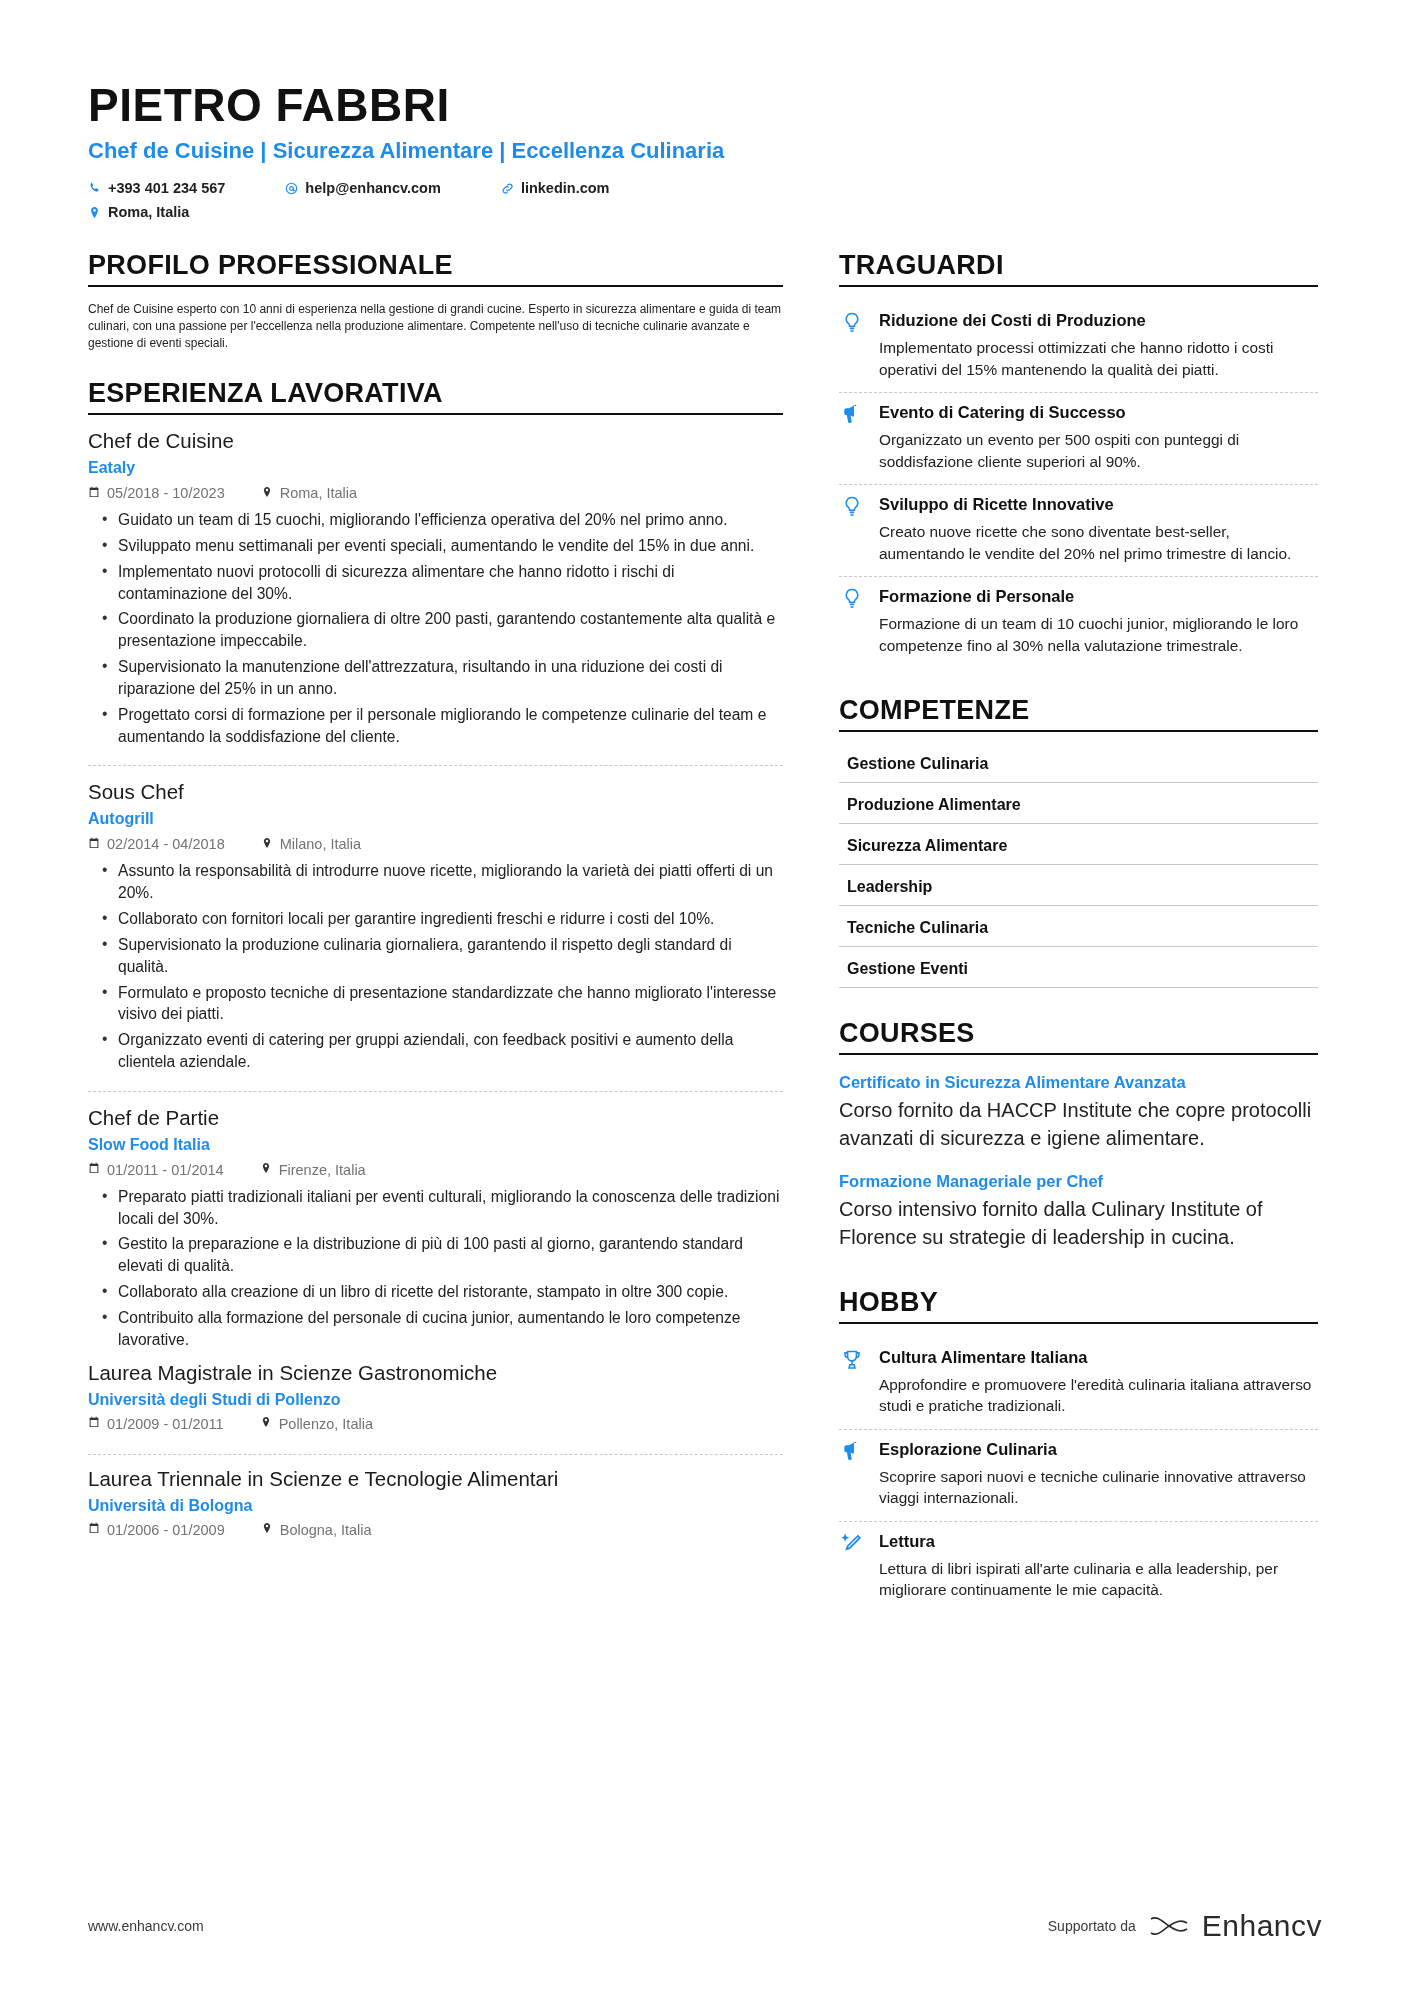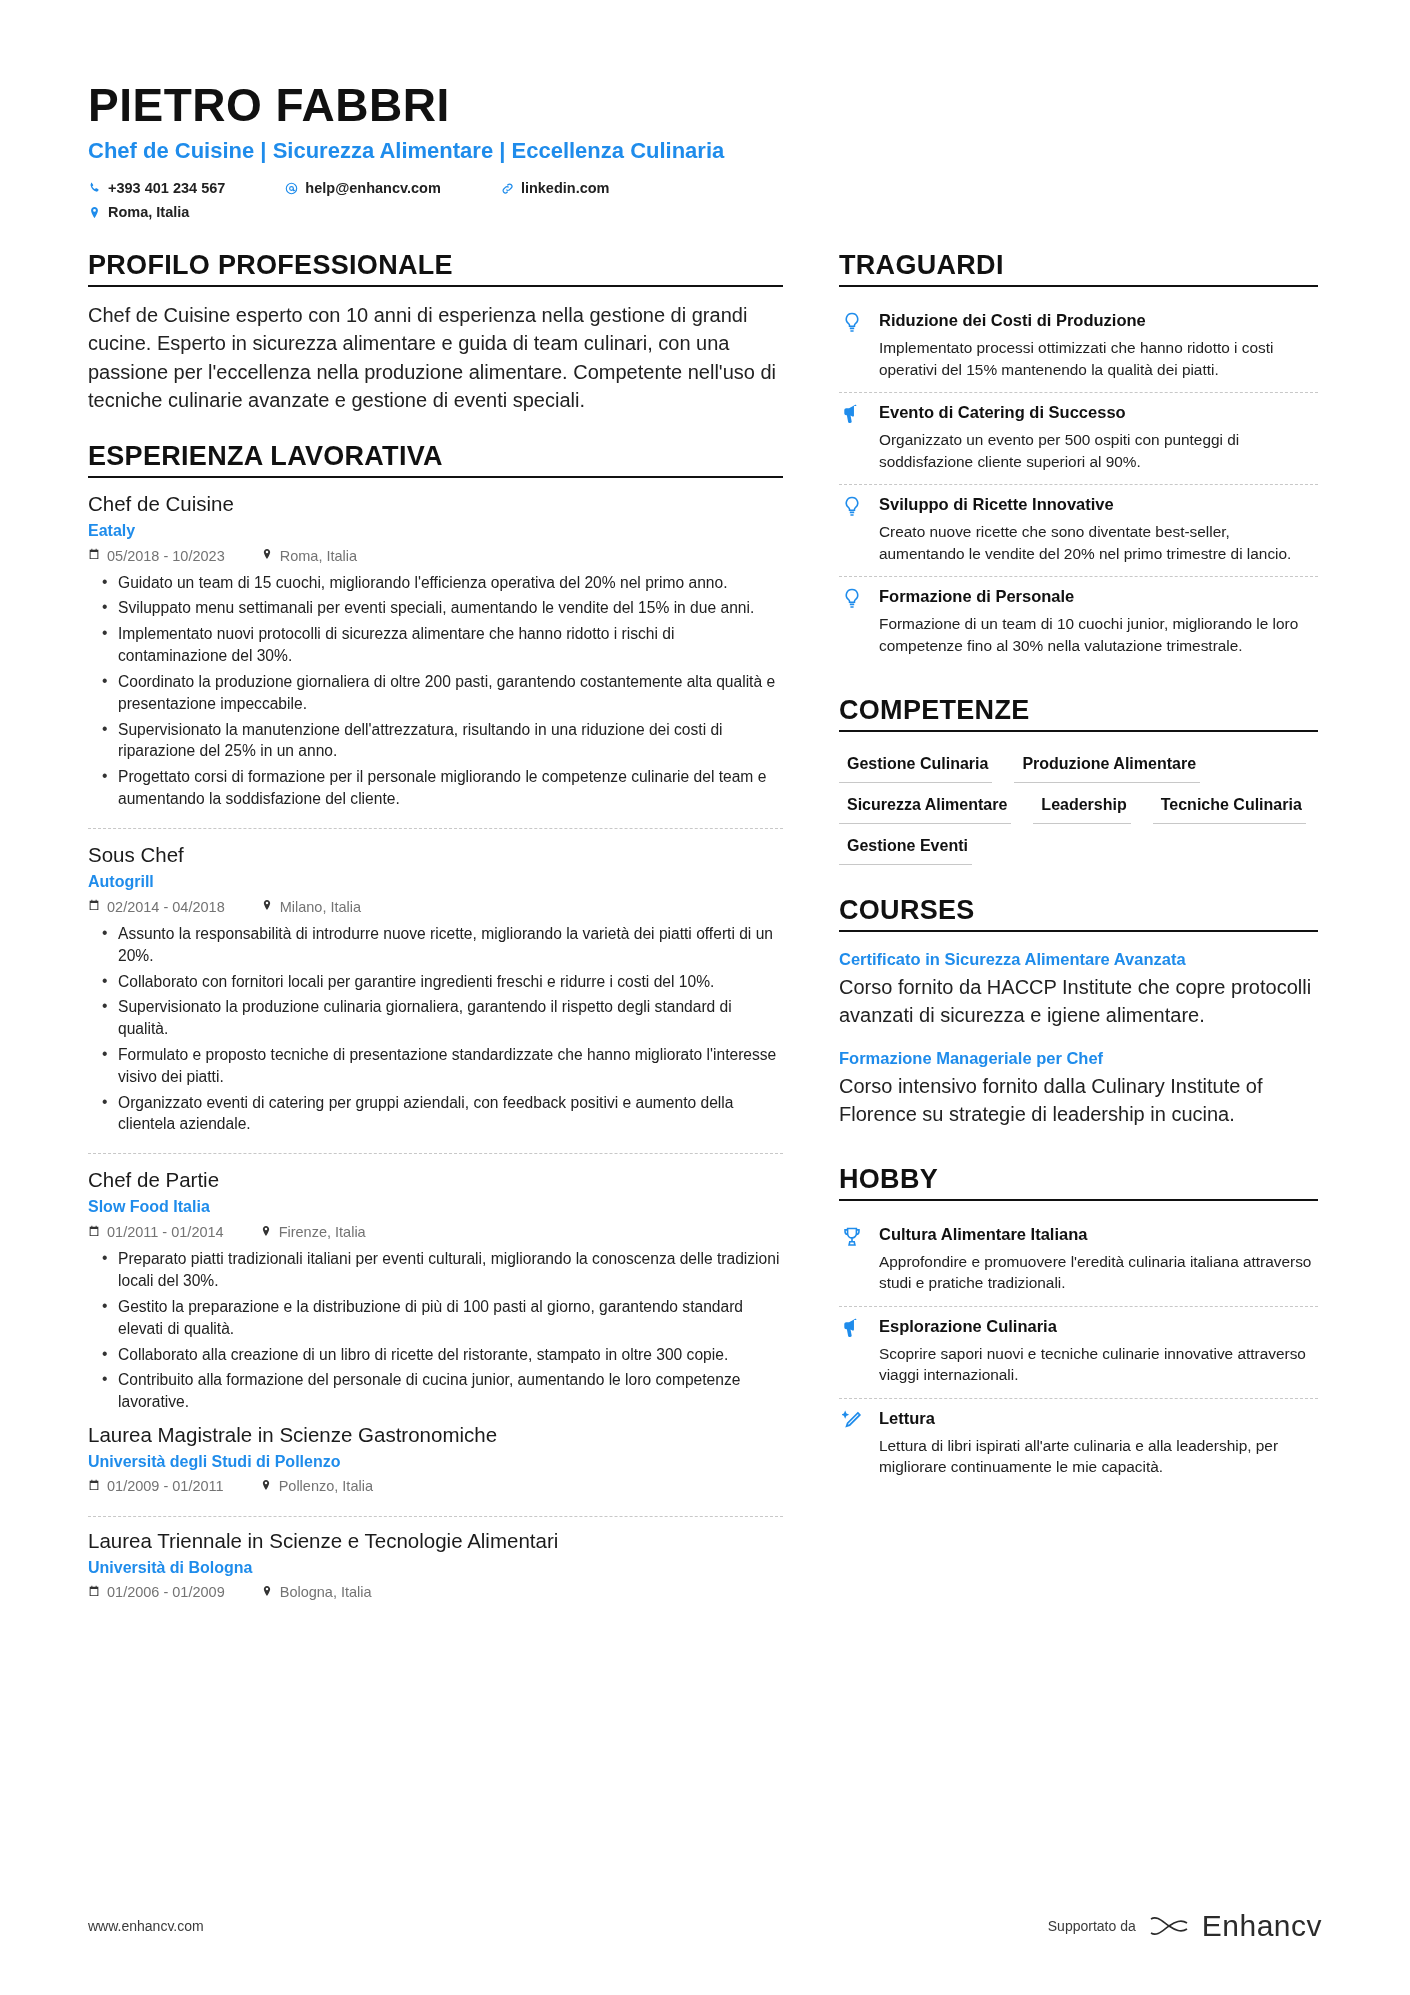--- a/index.html
+++ b/index.html
@@ -63,21 +63,21 @@
     font-weight: 700;
     letter-spacing: 0.3px;
     color: #111;
     padding-bottom: 4px;
     border-bottom: 2.5px solid #111;
     margin: 26px 0 14px 0;
     text-transform: uppercase;
   }
   .sec-title.first { margin-top: 4px; }
   .summary {
-    font-size: 20px;
+    font-size: 12px;
     line-height: 1.42;
     color: #222;
   }
   
   .job { padding-bottom: 6px; }
   .job + .job { border-top: 1px dashed #c8c8c8; padding-top: 14px; margin-top: 8px;}
   .job-title {
     font-size: 20.5px;
     font-weight: 400;
     color: #1b1b1b;
@@ -149,20 +149,21 @@
   .ach-desc {
     font-size: 15.4px;
     line-height: 1.4;
     color: #222;
   }
   
   .skills {
     display: flex;
     flex-wrap: wrap;
     gap: 0 22px;
+    flex-direction: column;
   }
   .skill {
     font-size: 16px;
     font-weight: 700;
     color: #111;
     padding: 9px 4px 9px 8px;
     border-bottom: 1px solid #c8c8c8;
     margin-bottom: 4px;
   }
   

